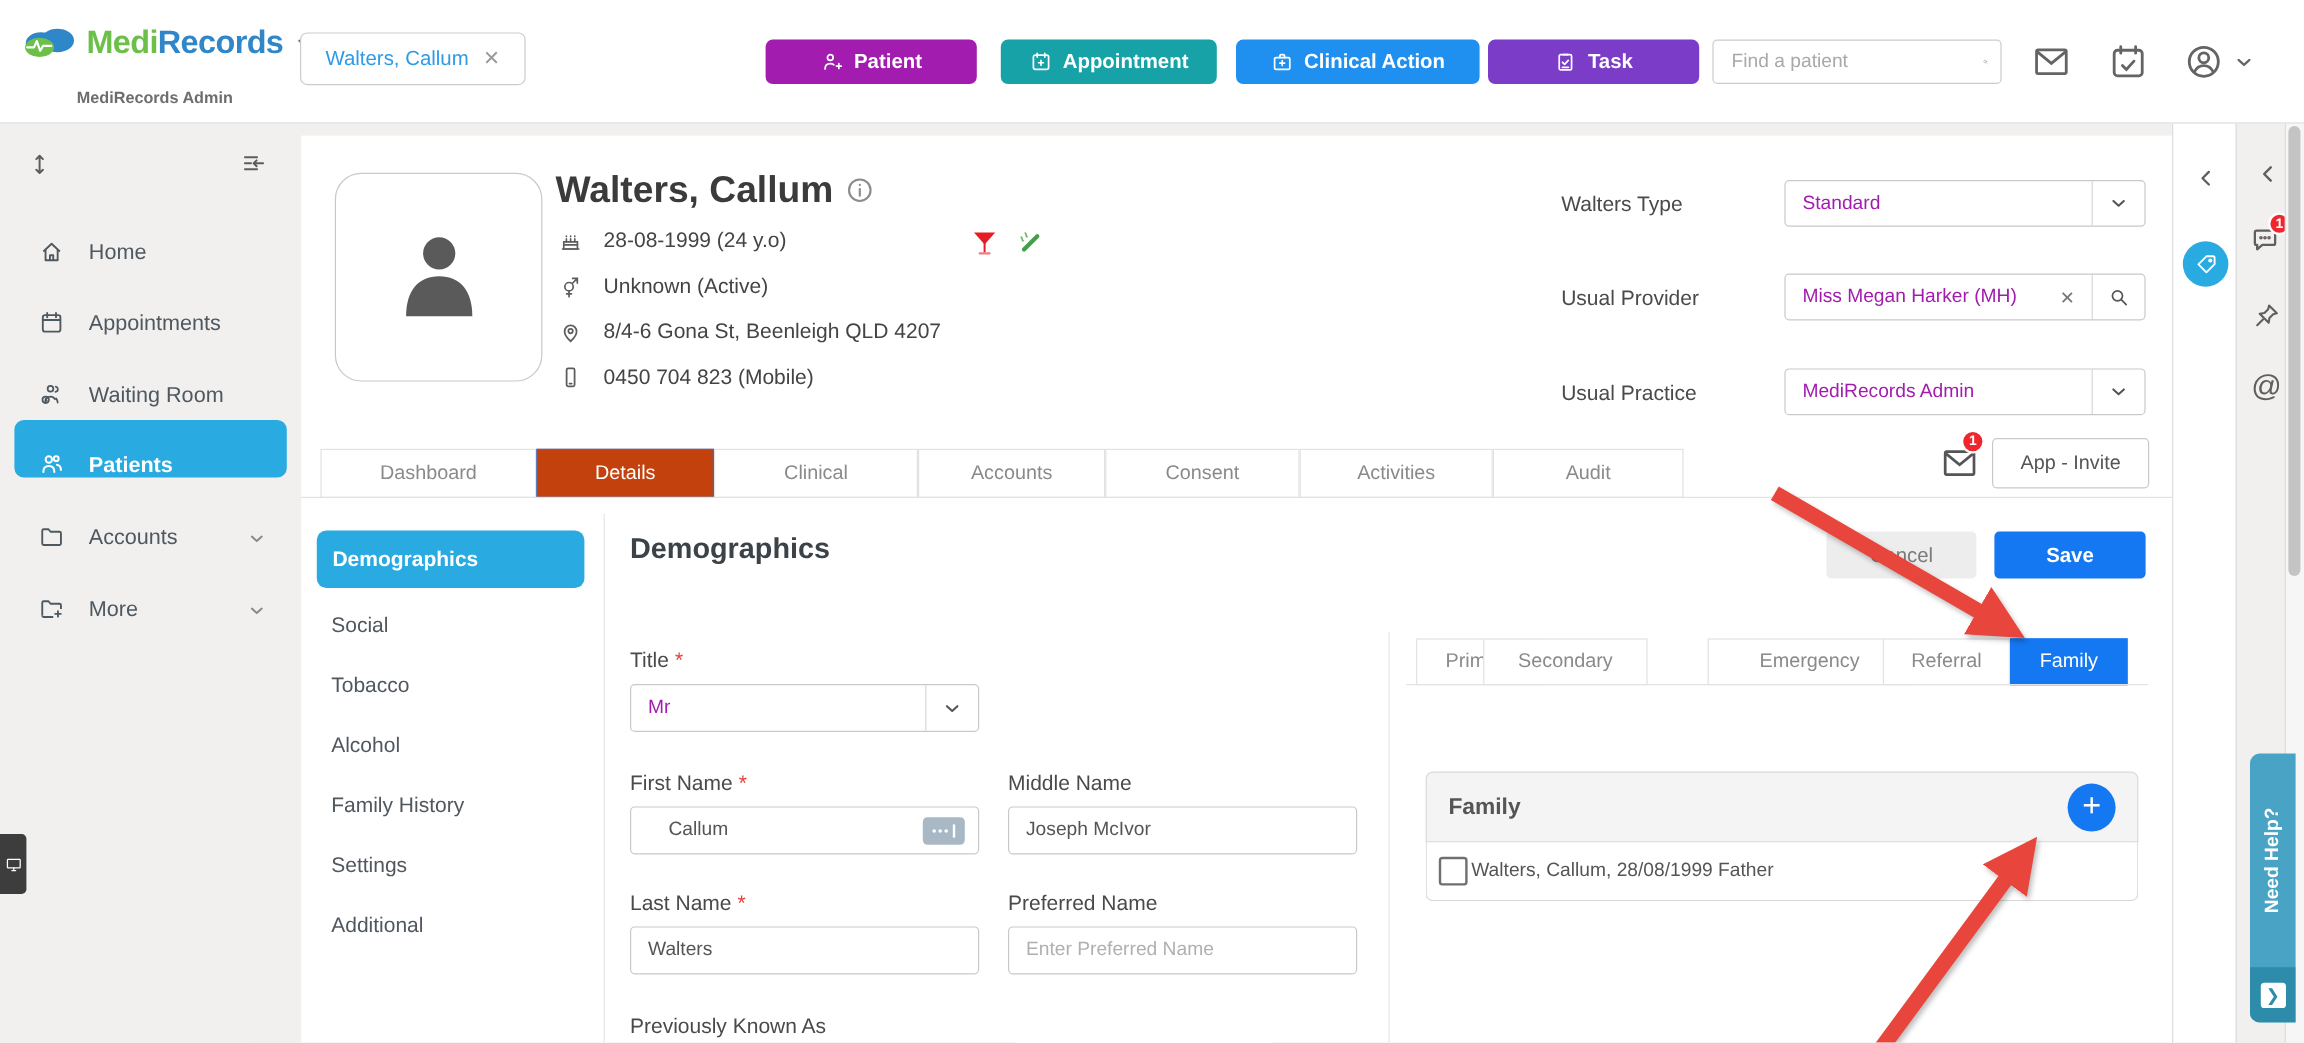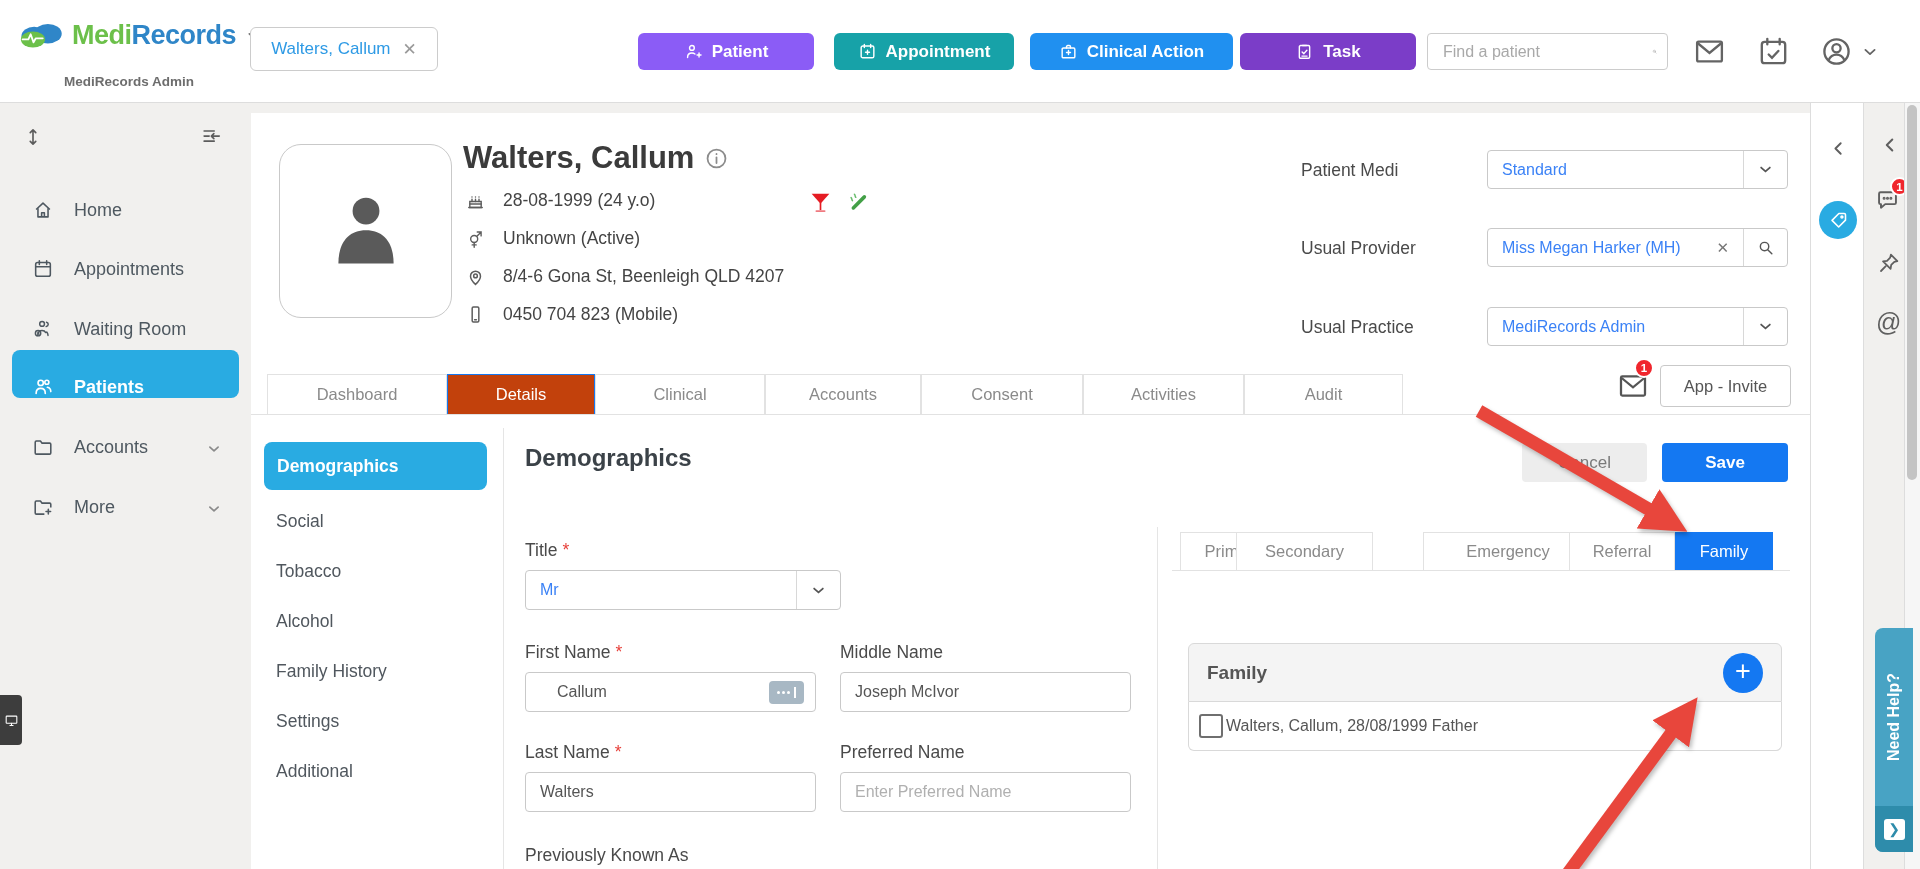--- a/index.html
+++ b/index.html
@@ -33,21 +33,21 @@
   
   .main{left:251px;top:113px;width:1559px;height:756px;background:#fff;}
   .avatar{left:279px;top:144px;width:171px;height:172px;background:#fff;border:1px solid #c9c9c9;border-radius:22px;
           display:flex;align-items:center;justify-content:center;}
   .pname{left:463px;top:140px;font-size:31px;font-weight:700;color:#3b3b3b;display:flex;align-items:center;gap:10px;}
   .inforow{position:absolute;left:465px;display:flex;gap:17px;font-size:17.5px;color:#444;}
   .inforow .ric{color:#5d5d5d;}
   .flabel{position:absolute;font-size:17.5px;color:#4a4a4a;}
   .selbox{position:absolute;width:301px;height:39px;border:1px solid #c9c9c9;border-radius:4px;background:#fff;
           display:flex;align-items:center;box-sizing:border-box;cursor:pointer;}
-  .selbox .val{flex:1;padding-left:14px;font-size:16px;color:#3b82f6;white-space:nowrap;overflow:hidden;}
+  .selbox .val{flex:1;padding-left:14px;font-size:16px;color:#a21caf;white-space:nowrap;overflow:hidden;}
   .selbox .chev{width:43px;align-self:stretch;border-left:1px solid #d8d8d8;display:flex;align-items:center;justify-content:center;color:#555;}
   .selbox .clr{color:#777;font-size:15px;padding:0 14px;cursor:pointer;}
   
   .rtab{position:absolute;top:374px;height:41px;background:#fff;border:1px solid #e2e2e2;box-sizing:border-box;
         display:flex;align-items:center;justify-content:center;font-size:16.5px;color:#8a8a8a;cursor:pointer;}
   .rtab.active{background:#c2410c;border-color:#1478f2;color:#fff;}
   .tabline{left:251px;top:414px;width:1559px;height:1px;background:#e2e2e2;}
   .badge{position:absolute;background:#f0262d;color:#fff;border-radius:50%;font-size:11.5px;font-weight:700;
          display:flex;align-items:center;justify-content:center;border:2px solid #fff;box-sizing:border-box;}
   .appinv{left:1660px;top:365px;width:129px;height:40px;background:#fff;border:1px solid #c9c9c9;border-radius:4px;
@@ -265,21 +265,21 @@
           <use href="#i-chevd"></use>
         </svg>
     </div>
     <div class="abs brand-sub">MediRecords Admin</div>
 
     <div class="abs chip">
       <span class="chip-label">Walters, Callum</span>
       <span class="chip-x">✕</span>
     </div>
 
-    <div class="abs hbtn" style="left:638px;width:176px;background:#8b5cf6">
+    <div class="abs hbtn" style="left:638px;width:176px;background:#a21caf">
       <svg class="ic" width="19" height="19" viewBox="0 0 24 24">
           <use href="#i-padd"></use>
         </svg>
       <span>Patient</span>
     </div>
     <div class="abs hbtn" style="left:834px;width:180px;background:#17a2a8">
       <svg class="ic" width="19" height="19" viewBox="0 0 24 24">
           <use href="#i-caladd"></use>
         </svg>
       <span>Appointment</span>
@@ -423,21 +423,21 @@
     <svg class="ic" width="25" height="25" viewBox="0 0 24 24">
         <use href="#i-martini"></use>
       </svg>
   </div>
   <div class="abs" style="left:845px;top:190px">
     <svg class="ic" width="25" height="25" viewBox="0 0 24 24">
         <use href="#i-cig"></use>
       </svg>
   </div>
 
-  <div class="flabel" style="left:1301px;top:160px">Patient Medi</div>
+  <div class="flabel" style="left:1301px;top:160px">Walters Type</div>
   <div class="selbox" style="left:1487px;top:150px">
     <span class="val">Standard</span>
     <span class="chev">
         <svg class="ic" width="19" height="19" viewBox="0 0 24 24">
           <use href="#i-chevd"></use>
         </svg>
       </span>
   </div>
   <div class="flabel" style="left:1301px;top:238px">Usual Provider</div>
   <div class="selbox" style="left:1487px;top:228px">
@@ -517,21 +517,21 @@
 
   <div class="abs h2">Demographics</div>
   <div class="btn" style="left:1522px;top:443px;width:125px;background:#ededed;color:#7a7a7a">
       <span>Cancel</span>
     </div>
   <div class="btn" style="left:1662px;top:443px;width:126px;background:#1478f2;color:#fff;font-weight:700">
       <span>Save</span>
     </div>
 
   <div class="flabel" style="left:525px;top:540px"><span>Title</span><span class="req">*</span></div>
-  <div class="selbox" style="left:525px;top:570px;width:316px;height:40px">
+  <div class="selbox" style="left:525px;top:570px;width:291px;height:40px">
     <span class="val">Mr</span>
     <span class="chev">
         <svg class="ic" width="19" height="19" viewBox="0 0 24 24">
           <use href="#i-chevd"></use>
         </svg>
       </span>
   </div>
 
   <div class="flabel" style="left:525px;top:642px"><span>First Name</span><span class="req">*</span></div>
   <input class="tinput" style="left: 525px; top: 672px; padding-left: 31px;" value="Callum">

